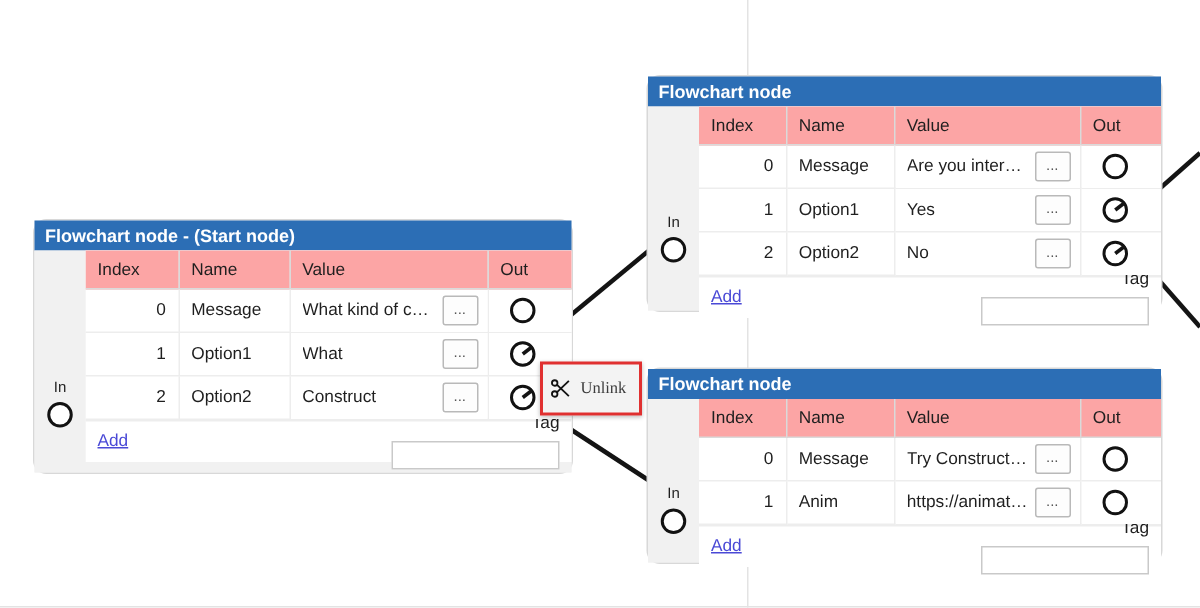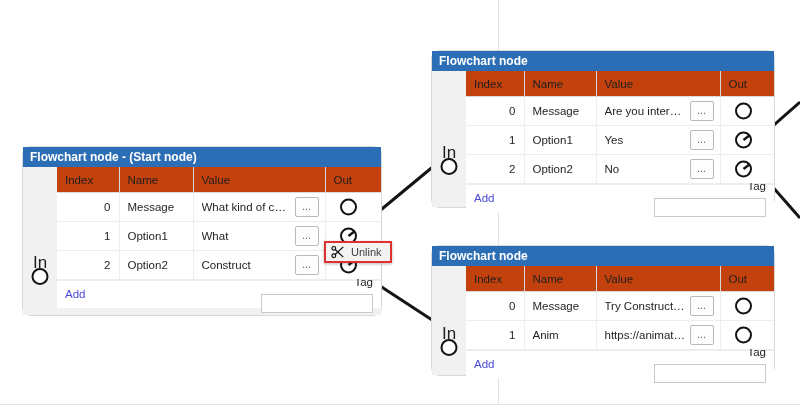--- a/index.html
+++ b/index.html
@@ -55,21 +55,21 @@
   .in-col{
     width:34px;
     flex:0 0 34px;
     background:#f1f1f1;
     position:relative;
   }
   .in-label{
     position:absolute;
     width:100%;
     text-align:center;
-    font-size:17px;
+    font-size:10px;
     color:#1f1f1f;
   }
   .port{
     position:absolute;
     width:17px;height:17px;
     border:2px solid #121212;
     border-radius:50%;
     background:#ffffff;
     box-sizing:border-box;
   }
@@ -83,21 +83,21 @@
     background:#f1f1f1;
   }
 
   table.grid{
     border-collapse:collapse;
     width:100%;
     table-layout:fixed;
     background:#ffffff;
   }
   table.grid th{
-    background:#c2410c;
+    background:#fca5a5;
     font-weight:400;
     font-size:11.5px;
     color:#1f1f1f;
     text-align:left;
     padding:3px 8px;
     height:19px;
     border-bottom:1px solid #dadada;
     border-right:1px solid #dadada;
   }
   table.grid th:last-child{border-right:none;}
@@ -151,20 +151,21 @@
     display:flex;
     align-items:center;
     background:#ffffff;
     border-top:1px solid #ededed;
     padding:5px 8px 6px 8px;
     height:28px;
     box-sizing:border-box;
   }
   .add-link{
     color:#4a49d6;
+    text-decoration:underline;
     font-size:11.5px;
     cursor:pointer;
     text-align:center;
   }
   .tag-wrap{
     margin-left:auto;
     display:flex;
     align-items:flex-end;
     gap:6px;
     flex-direction:column;
@@ -437,21 +438,21 @@
             <span class="tag-wrap">
               <span class="tag-label">Tag</span>
               <input class="tag-input" type="text" value="" style="">
             </span>
           </div>
         </div>
       </div>
     </div>
   </div>
 
-  <div id="ctx-menu" style="left:324px;top:241px;width:68px;height:22px;">
+  <div id="ctx-menu" style="left:360px;top:241px;width:68px;height:36px;font-family:Liberation Serif, serif;">
     <span class="mi-icon">
       <svg viewBox="0 0 16 16" width="14" height="14">
         <circle cx="3.2" cy="12.2" r="2.1" fill="none" stroke="#111" stroke-width="1.4"></circle>
         <circle cx="3.2" cy="3.8" r="2.1" fill="none" stroke="#111" stroke-width="1.4"></circle>
         <line x1="4.8" y1="10.9" x2="14" y2="2.2" stroke="#111" stroke-width="1.4"></line>
         <line x1="4.8" y1="5.1" x2="14" y2="13.8" stroke="#111" stroke-width="1.4"></line>
       </svg>
     </span>
     <span class="mi-label">Unlink</span>
   </div>

